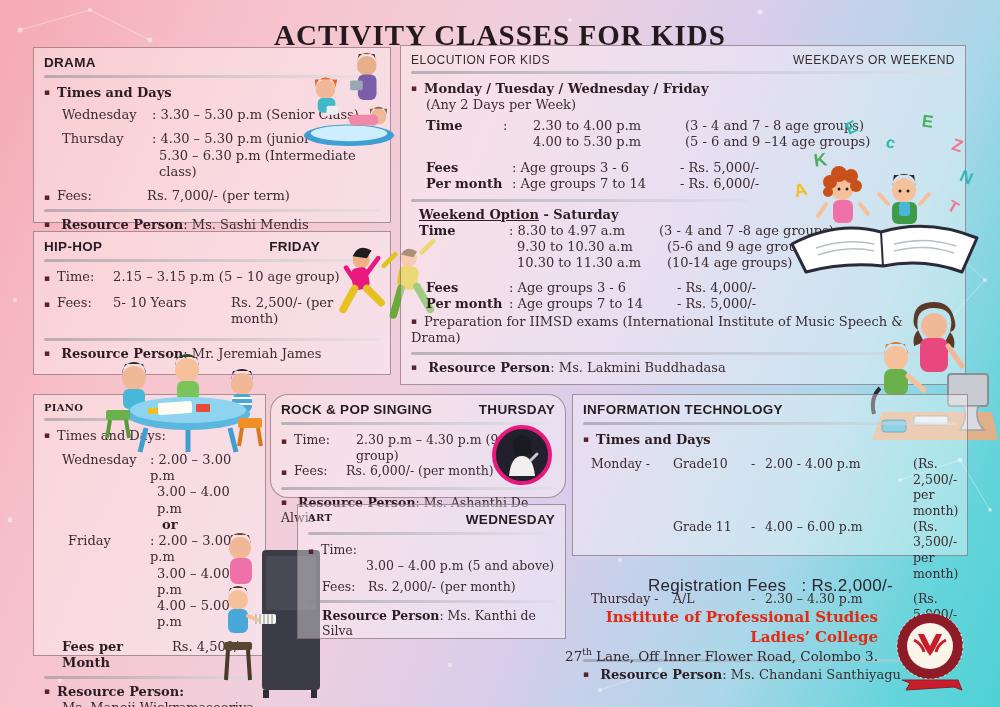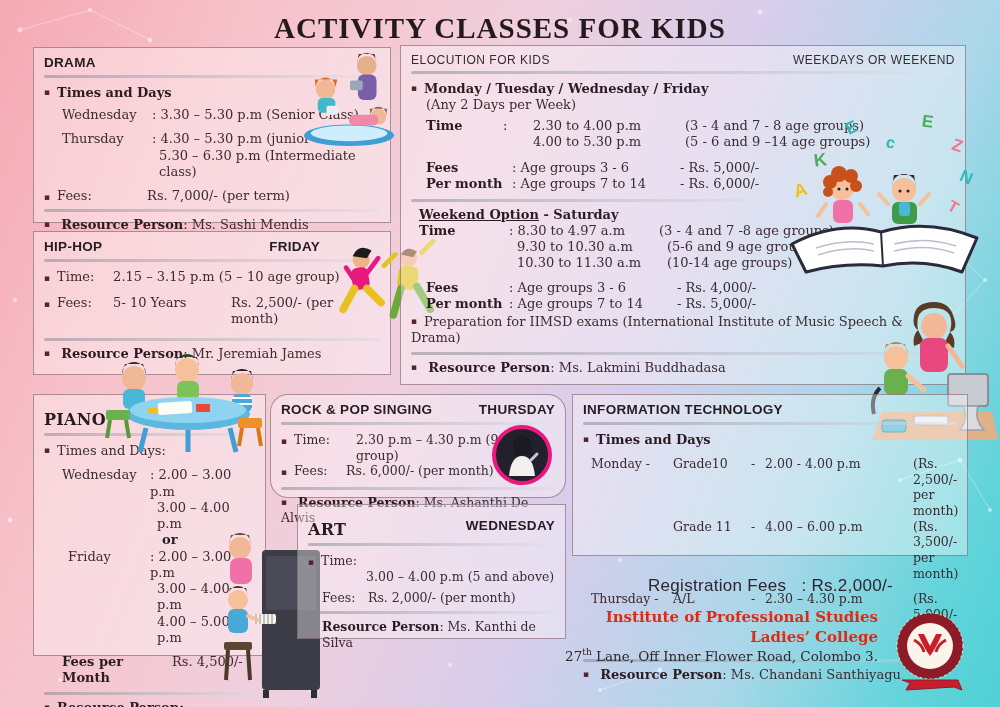--- a/index.html
+++ b/index.html
@@ -1,31 +1,31 @@
 <!DOCTYPE html>
 <html><head>
 <meta charset="utf-8">
 <style>
   html,body{margin:0;padding:0;}
   body{width:1000px;height:707px;overflow:hidden;position:relative;
        font-family:"DejaVu Serif",serif;}
   .poster{position:absolute;inset:0;width:1000px;height:707px;
        background:linear-gradient(112deg,#f5a9b4 0%,#f7c2ca 20%,#f0cfdd 42%,#d8cdeb 60%,#aad7e9 78%,#62d4da 92%,#4fd1d6 100%);}
   .bg-deco{position:absolute;inset:0;pointer-events:none;}
-  .title{position:absolute;left:0;right:0;top:4px;margin:8px;text-align:center;
+  .title{position:absolute;left:0;right:0;top:4px;margin:15px;text-align:center;
        font-family:"Liberation Serif",serif;font-weight:700;font-size:29px;
        letter-spacing:1px;color:#241a1e;}
   .box{position:absolute;box-sizing:border-box;background:rgba(255,252,252,.38);
        border:1px solid rgba(118,88,98,.6);padding:7px 10px 5px;
        color:#3c2b31;font-size:13px;line-height:1.25;}
-  .head-row{display:flex;justify-content:space-between;align-items:center;}
+  .head-row{display:flex;justify-content:space-between;align-items:flex-start;}
   .sec-head{font-family:"Liberation Sans",sans-serif;font-weight:700;
        font-size:13.5px;color:#241c21;letter-spacing:.3px;}
   .thin{font-weight:400;font-size:12px;letter-spacing:.5px;color:#342b31;}
-  .serifhead{font-family:"DejaVu Serif",serif;font-size:16px;margin-top:8px;}
+  .serifhead{font-family:"DejaVu Serif",serif;font-size:10px;}
   .hr{height:3px;background:linear-gradient(90deg,rgba(135,138,148,.55),rgba(225,227,233,.5));
        border-radius:2px;margin:3px 0 7px;}
   .div2{height:3px;background:linear-gradient(90deg,rgba(128,130,140,.5),rgba(218,220,226,.45));
        border-radius:2px;margin:5px 0;}
   .b{font-weight:700;color:#2b1c23;}
   .li::before{content:"▪";color:#55232c;font-size:9px;margin-right:7px;vertical-align:2px;}
   .row{display:flex;align-items:baseline;}
   .mb2{margin-bottom:2px}.mb4{margin-bottom:4px}.mb6{margin-bottom:6px}
   .mb8{margin-bottom:8px}.mb10{margin-bottom:10px}
   .ind1{padding-left:18px;}

